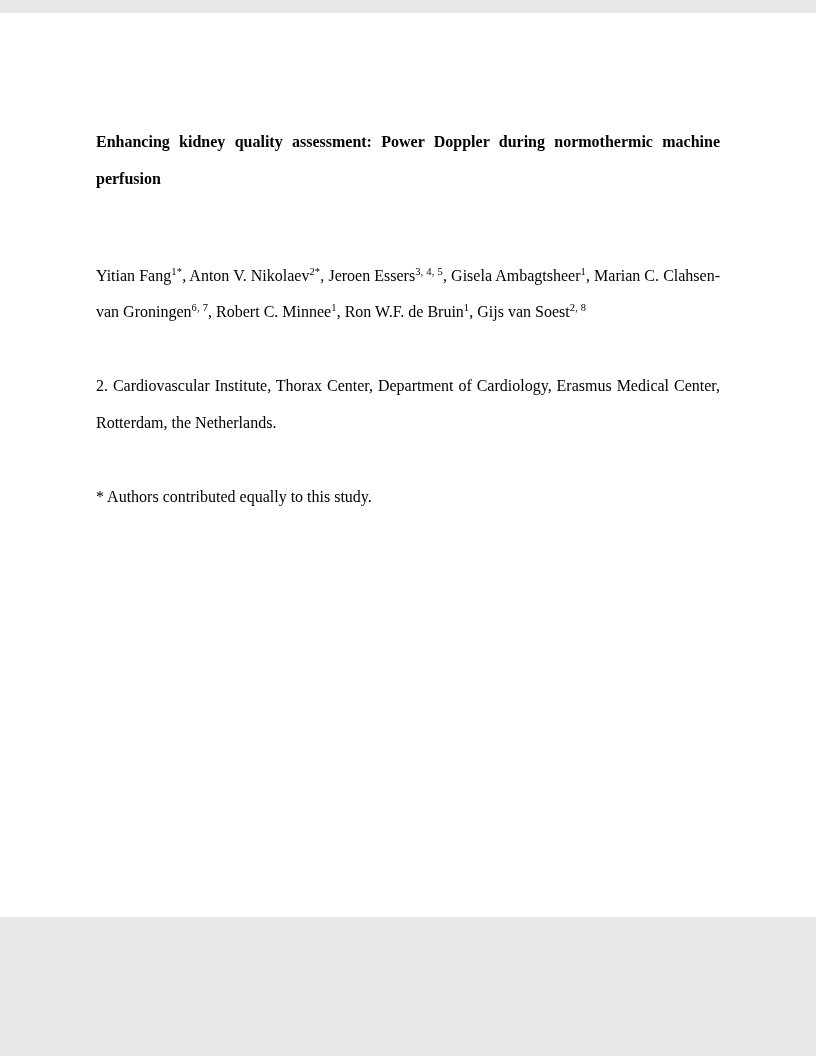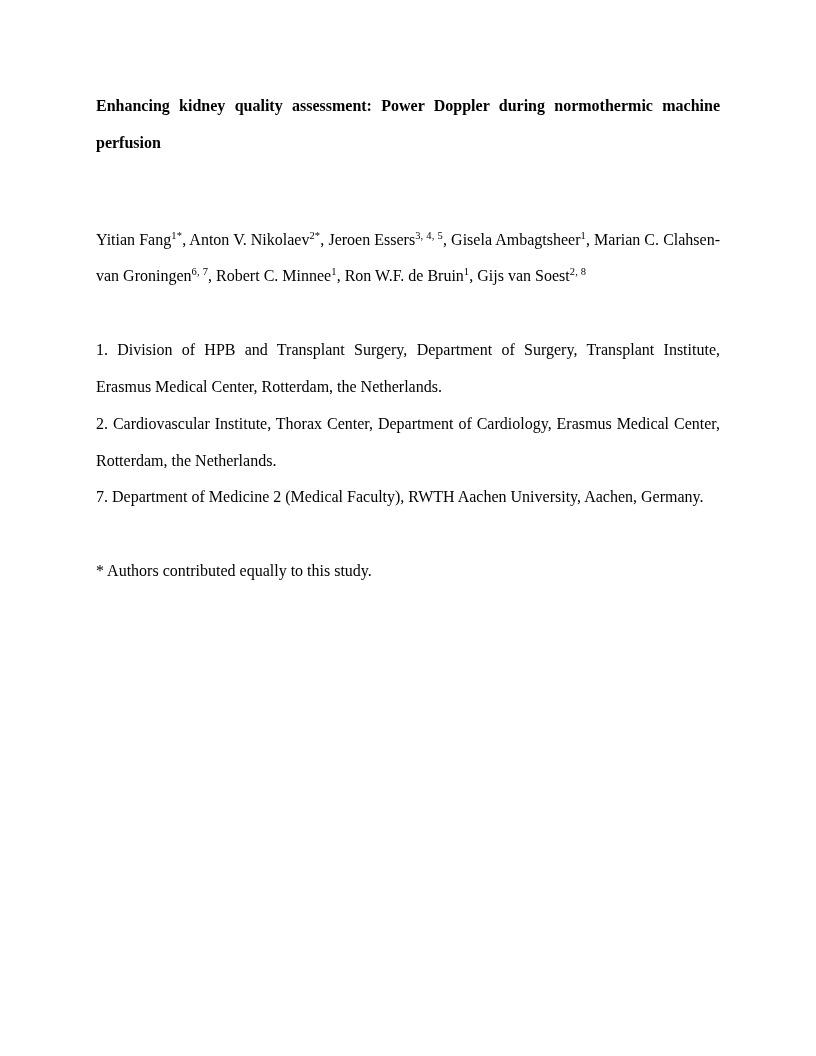--- a/index.html
+++ b/index.html
@@ -4,28 +4,28 @@
 <style>
   * { box-sizing: border-box; }
   html, body {
     margin: 0;
     padding: 0;
     background: #e8e8e8;
   }
   .page {
     position: relative;
     width: 816px;
-    height: 1056px;
-    margin: 0 auto;
+    height: 904px;
+    margin: 13px auto;
     background: #ffffff;
     color: #000000;
     font-family: "Liberation Serif", "DejaVu Serif", serif;
     font-size: 16px;
     line-height: 2.3;
-    padding: 88px 96px 40px 96px;
+    padding: 111px 96px 40px 96px;
     overflow: hidden;
   }
   .paper-title {
     font-size: 16px;
     font-weight: bold;
     margin: 0;
     text-align: justify;
   }
   .authors-line {
     margin: 60px 0 0 0;
@@ -53,20 +53,18 @@
 </head>
 <body>
 
 <div class="page">
 
   <h1 class="paper-title">Enhancing kidney quality assessment: Power Doppler during normothermic machine perfusion</h1>
 
   <p class="authors-line"><span>Yitian Fang</span><sup class="author-sup">1*</sup><span>, Anton V. Nikolaev</span><sup class="author-sup">2*</sup><span>, Jeroen Essers</span><sup class="author-sup">3, 4, 5</sup><span>, Gisela Ambagtsheer</span><sup class="author-sup">1</sup><span>, Marian C. Clahsen-van Groningen</span><sup class="author-sup">6, 7</sup><span>, Robert C. Minnee</span><sup class="author-sup">1</sup><span>, Ron W.F. de Bruin</span><sup class="author-sup">1</sup><span>, Gijs van Soest</span><sup class="author-sup">2, 8</sup></p>
 
   <div class="affiliations">
-    <p class="affiliation-item">1. Division of HPB and Transplant Surgery, Department of Surgery, Transplant Institute, Erasmus Medical Center, Rotterdam, the Netherlands.</p>
     <p class="affiliation-item">2. Cardiovascular Institute, Thorax Center, Department of Cardiology, Erasmus Medical Center, Rotterdam, the Netherlands.</p>
-    <p class="affiliation-item">7. Department of Medicine 2 (Medical Faculty), RWTH Aachen University, Aachen, Germany.</p>
   </div>
 
   <p class="footnote">* Authors contributed equally to this study.</p>
 
 </div>
 
 </body></html>

